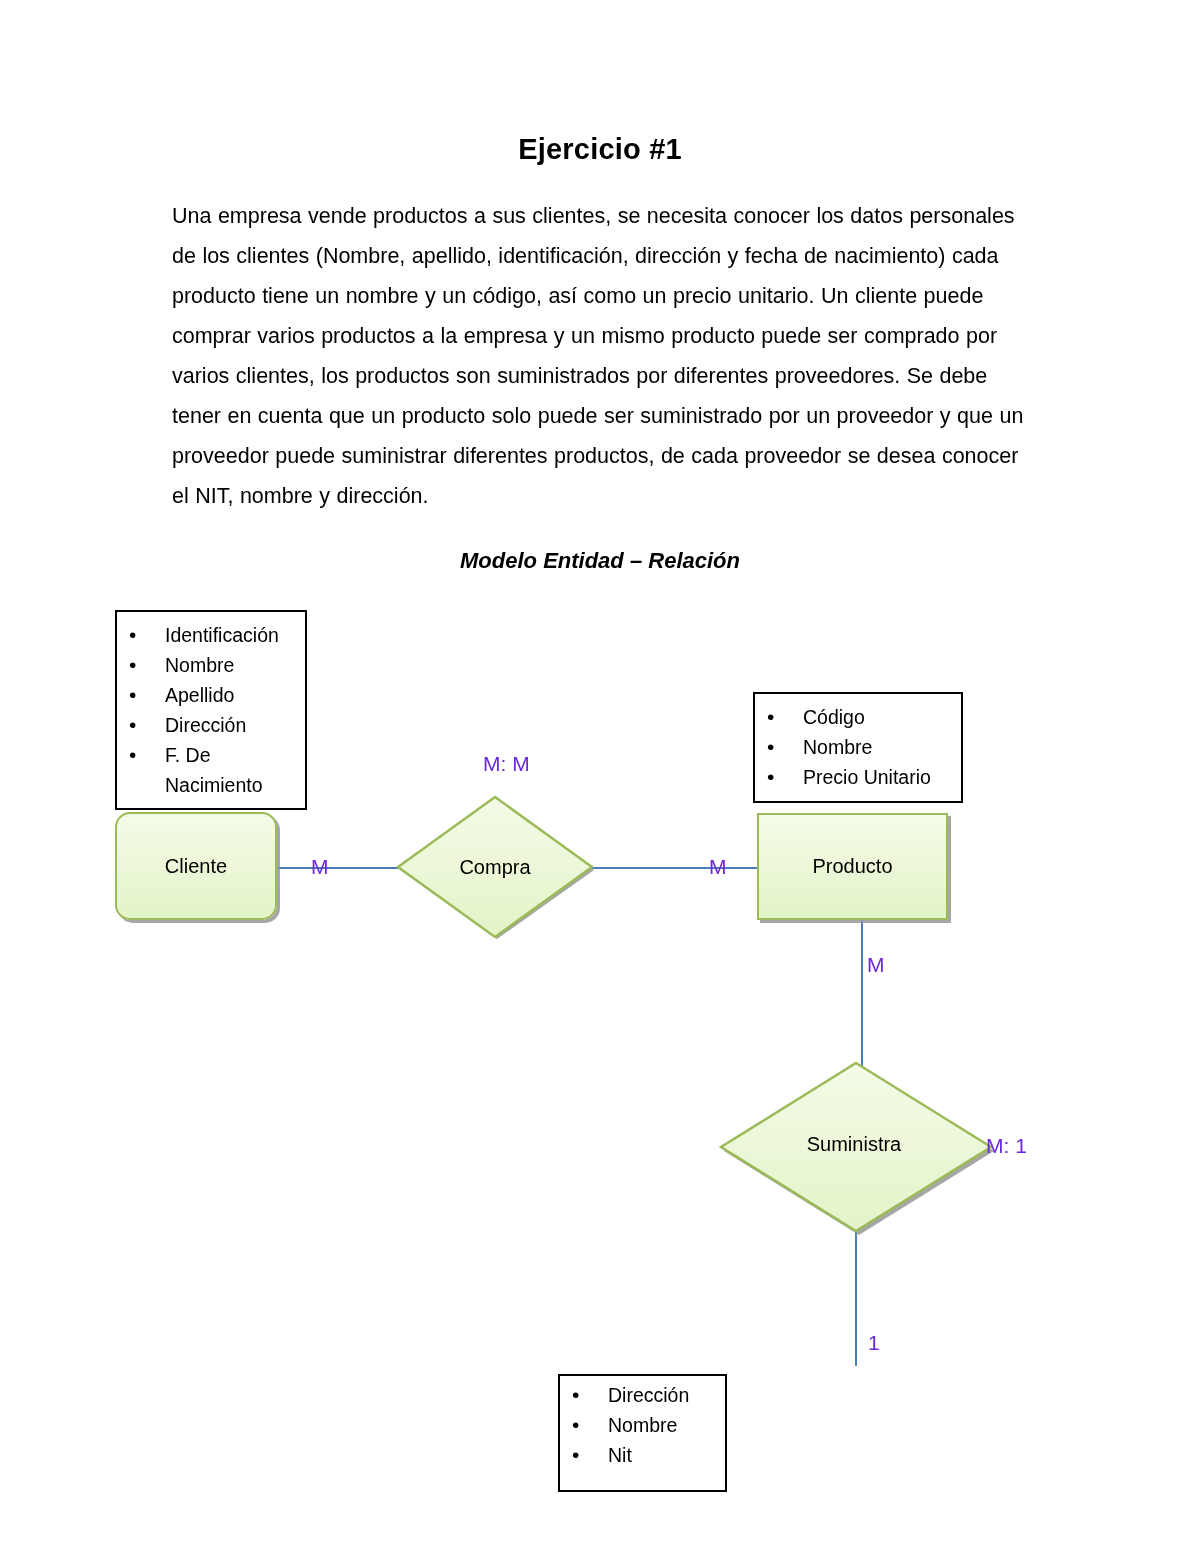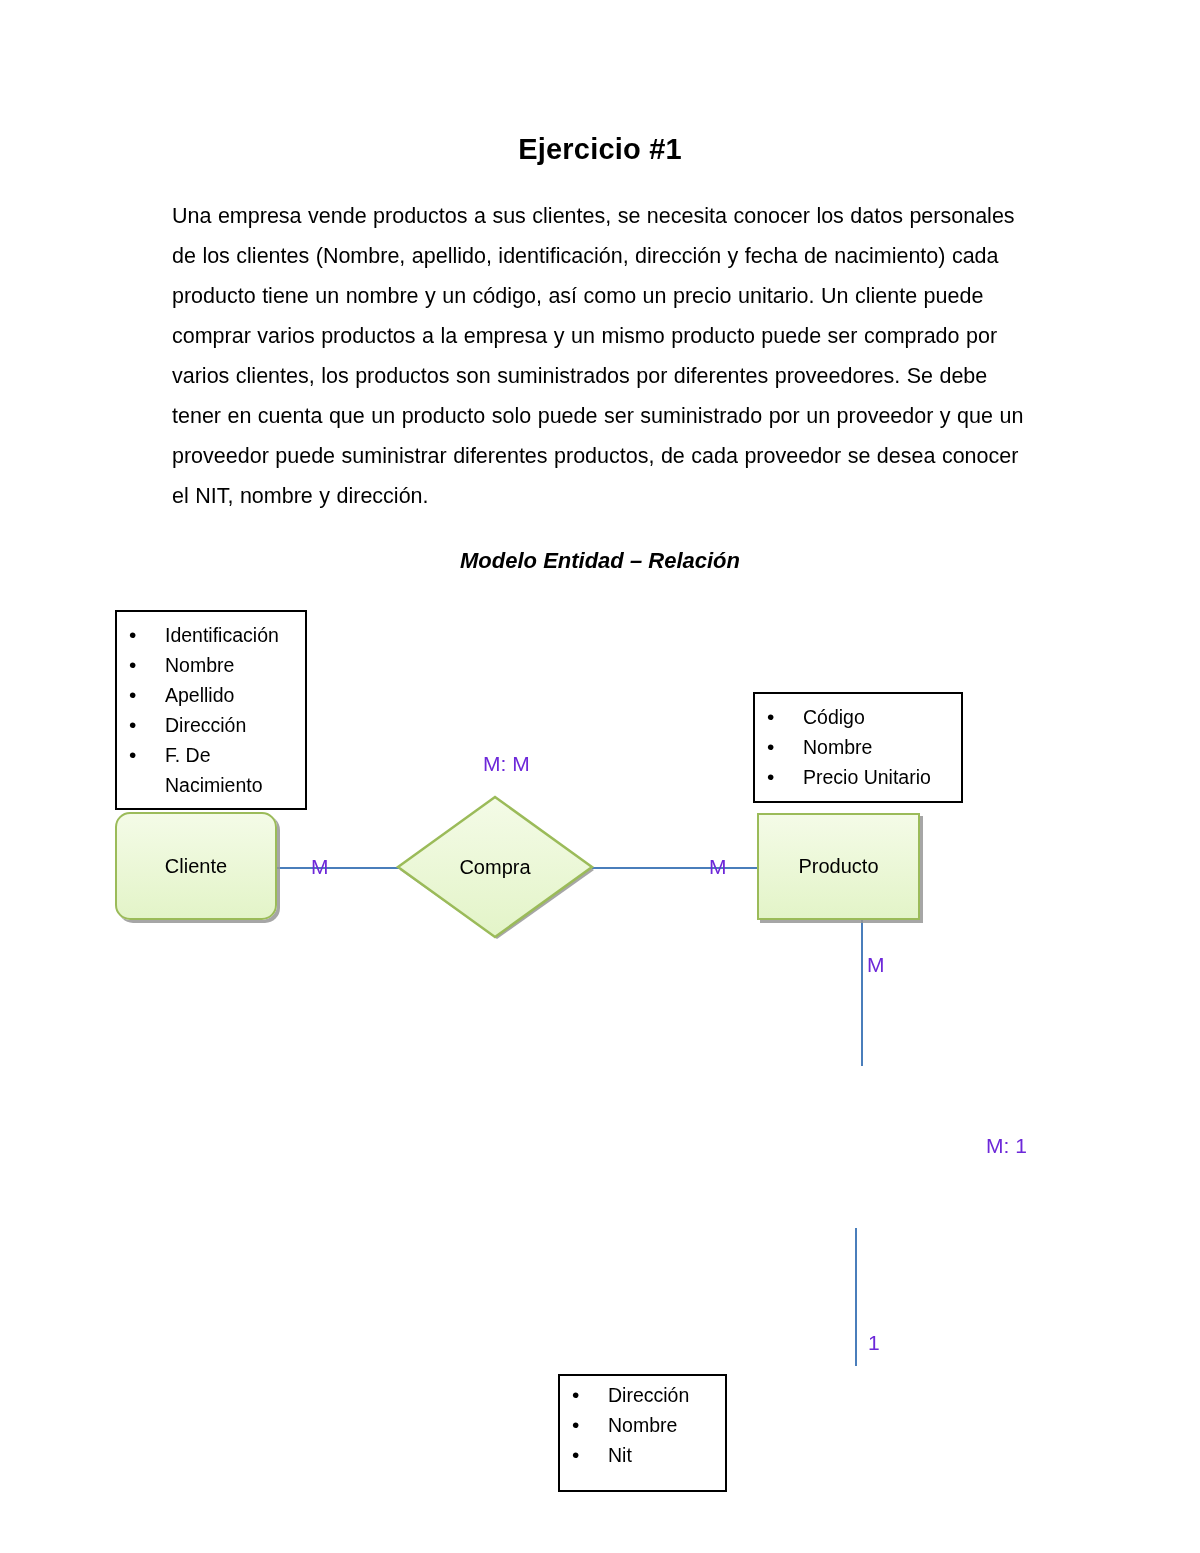--- a/index.html
+++ b/index.html
@@ -181,21 +181,21 @@
   </div>
 
   <div class="attr-box" style="left:753px; top:692px; width:210px; height:111px; padding-top:8px;">
     <ul>
       <li>Código</li>
       <li>Nombre</li>
       <li>Precio Unitario</li>
     </ul>
   </div>
 
-  <div class="entity" style="left:757px; top:813px; width:163px; height:107px;">
+  <div class="entity" style="left:757px; top:813px; width:191px; height:107px;">
     <span>Producto</span>
   </div>
 
   <div class="attr-box" style="left:558px; top:1374px; width:169px; height:118px; padding-top:4px;">
     <ul>
       <li>Dirección</li>
       <li>Nombre</li>
       <li>Nit</li>
     </ul>
   </div>
@@ -208,20 +208,33 @@
           <stop offset="0%" stop-color="#f4fbe7"></stop>
           <stop offset="100%" stop-color="#e3f4c8"></stop>
         </linearGradient>
       </defs>
       <polygon points="102,6 199,75 102,144 5,75" fill="#969696" opacity="0.85"></polygon>
       <polygon points="100,2 197,72 100,142 3,72" fill="url(#gradCompra)" stroke="#9bbb59" stroke-width="2.5"></polygon>
     </svg>
     <div class="dlabel">Compra</div>
   </div>
 
+  <div class="diamond" style="left:715px; top:1060px; width:282px; height:178px;">
+    <svg width="282" height="178" viewBox="0 0 282 178">
+      <defs>
+        <linearGradient id="gradSum" x1="0" y1="0" x2="0" y2="1">
+          <stop offset="0%" stop-color="#f4fbe7"></stop>
+          <stop offset="100%" stop-color="#e3f4c8"></stop>
+        </linearGradient>
+      </defs>
+      <polygon points="144,7 279,91 144,175 9,91" fill="#969696" opacity="0.85"></polygon>
+      <polygon points="141,3 276,87 141,171 6,87" fill="url(#gradSum)" stroke="#9bbb59" stroke-width="2.5"></polygon>
+    </svg>
+    <div class="dlabel" style="left:-2px; top:-5px;">Suministra</div>
+  </div>
 
   <div class="card-label" style="left:483px; top:752px;">M: M</div>
 
   <div class="card-label" style="left:311px; top:855px;">M</div>
 
   <div class="card-label" style="left:709px; top:855px;">M</div>
 
   <div class="card-label" style="left:867px; top:953px;">M</div>
 
   <div class="card-label" style="left:986px; top:1134px;">M: 1</div>

